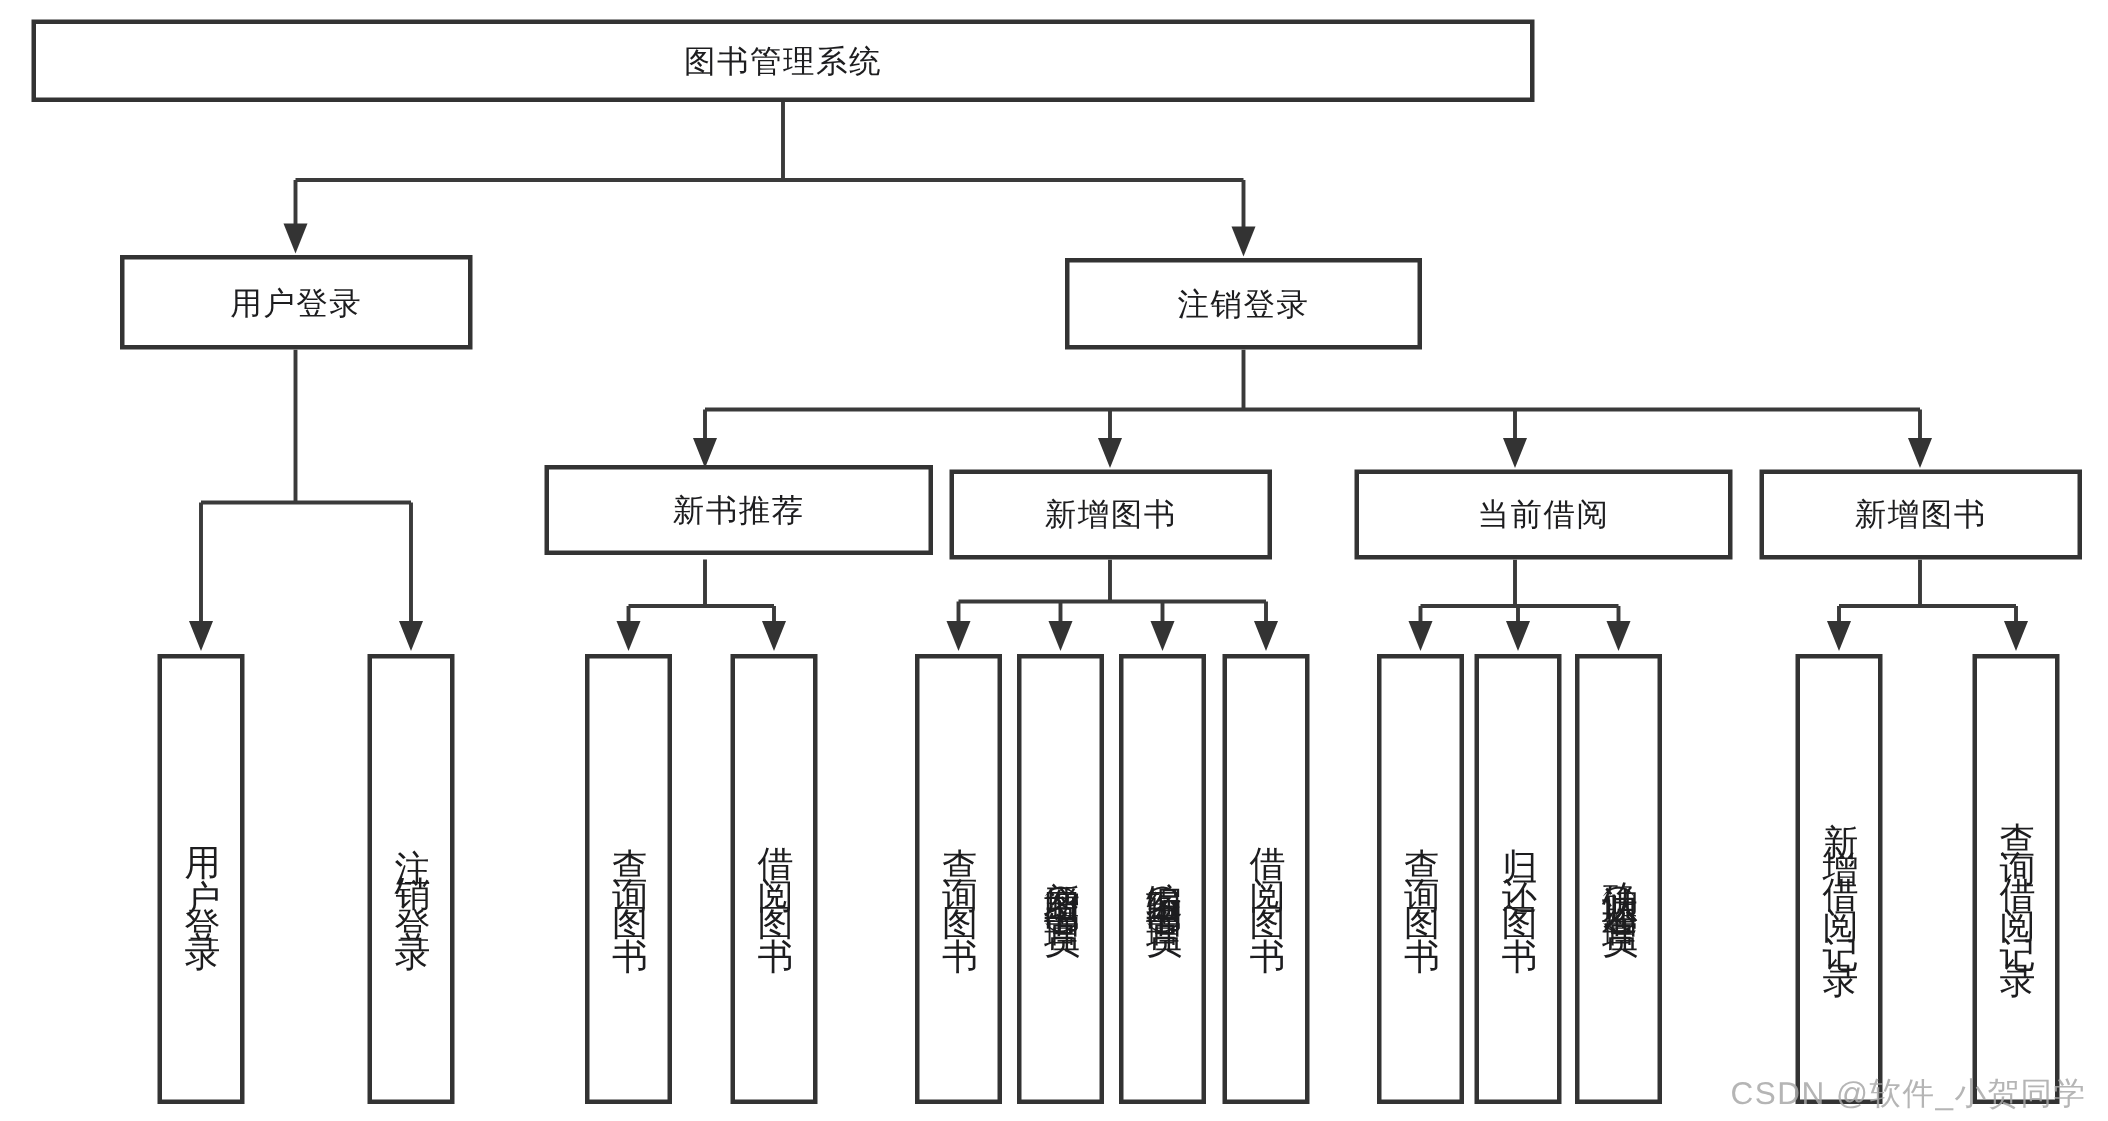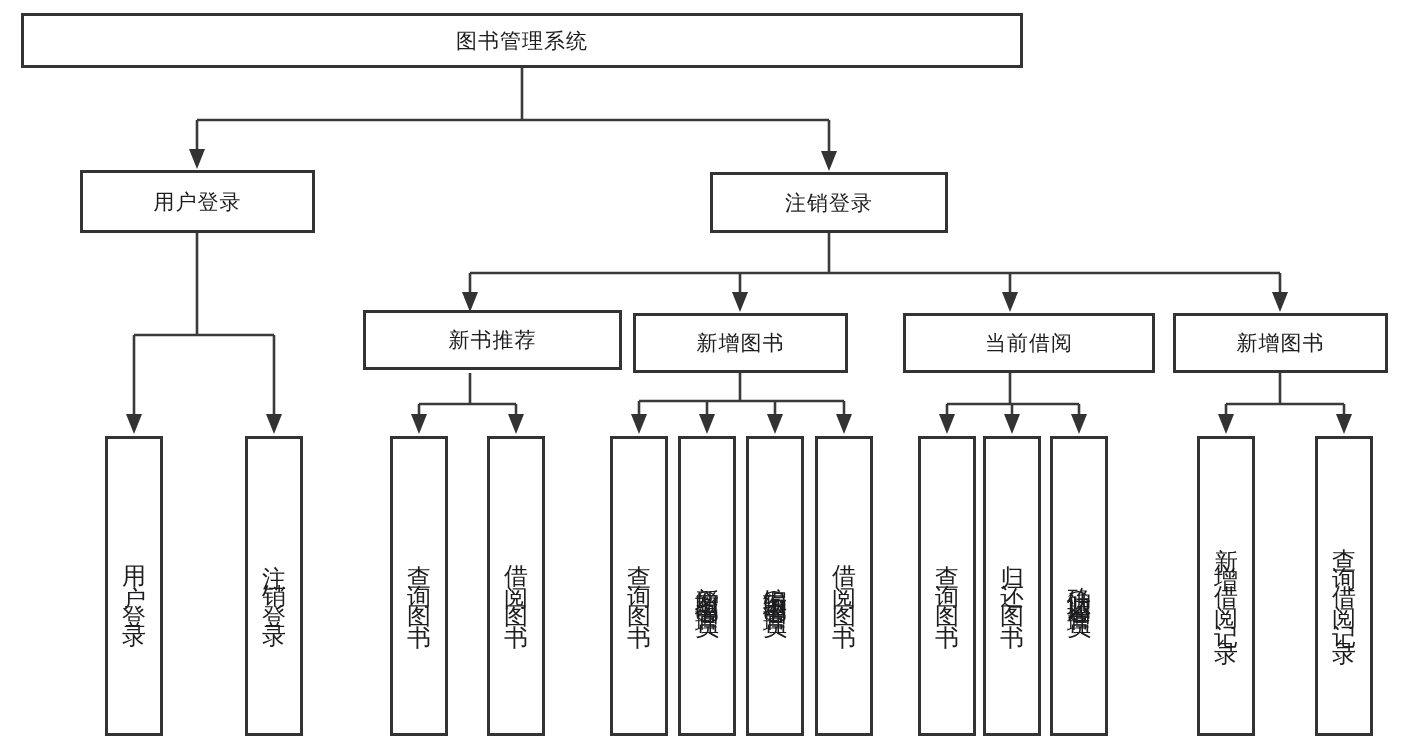--- a/index.html
+++ b/index.html
@@ -106,14 +106,15 @@
   <div class="box v" style="left: 746px; top: 436px; width: 58px; height: 300px; letter-spacing: 4px;">编辑图书（管理员）</div>
   <div class="box v" style="left: 815px; top: 436px; width: 58px; height: 300px; letter-spacing: 20px;">借阅图书</div>
 
   <div class="box v" style="left: 918px; top: 436px; width: 58px; height: 300px; letter-spacing: 20px;">查询图书</div>
   <div class="box v" style="left: 983px; top: 436px; width: 58px; height: 300px; letter-spacing: 20px;">归还图书</div>
   <div class="box v" style="left: 1050px; top: 436px; width: 58px; height: 300px; letter-spacing: 4px;">确认归还（管理员）</div>
 
   <div class="box v" style="left: 1197px; top: 436px; width: 58px; height: 300px; letter-spacing: 19px;">新增借阅记录</div>
   <div class="box v" style="left: 1315px; top: 436px; width: 58px; height: 300px; letter-spacing: 19px;">查询借阅记录</div>
 
+  <div id="watermark">CSDN @软件_小贺同学</div>
 
 </div>
 
 </body></html>

